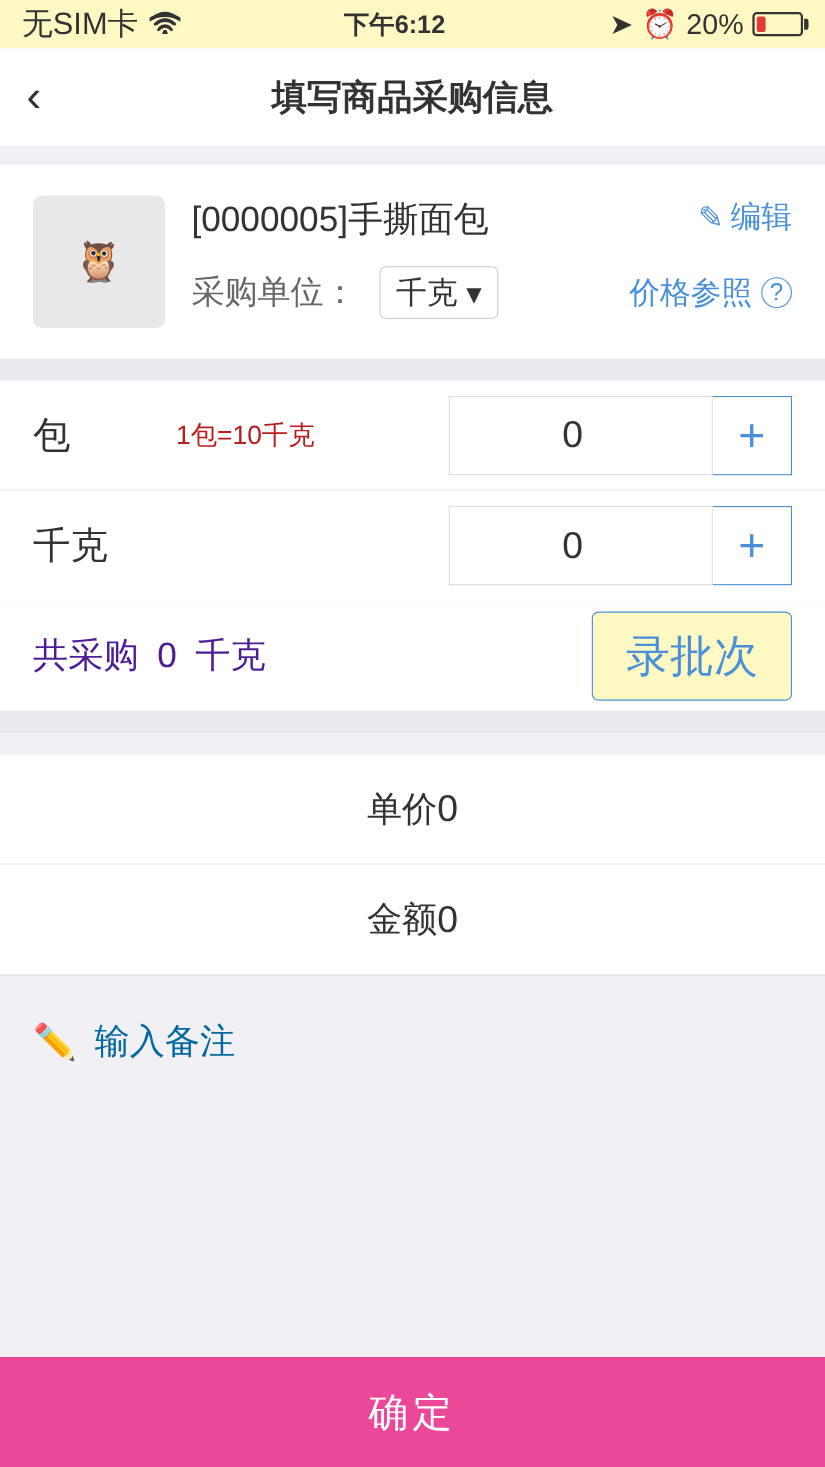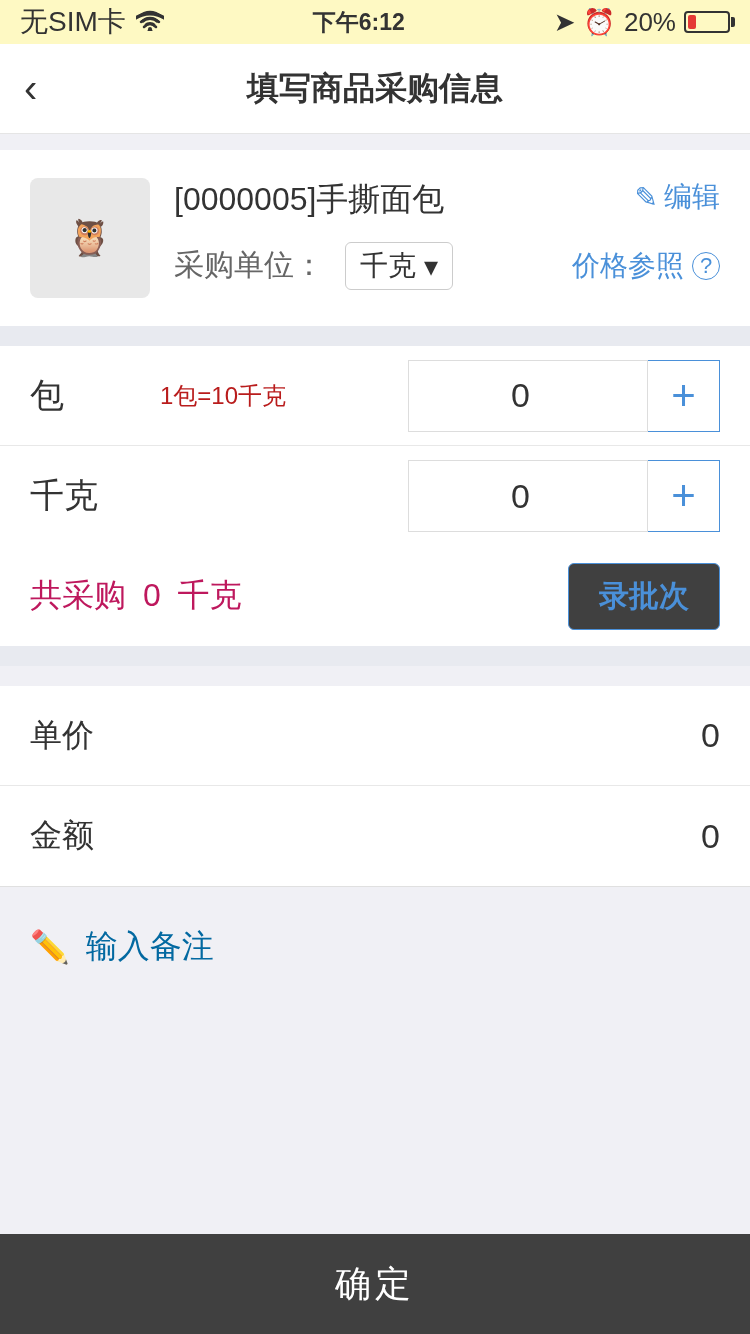--- a/index.html
+++ b/index.html
@@ -217,42 +217,41 @@
     .summary-row {
       background: #fff;
       display: flex;
       align-items: center;
       justify-content: space-between;
       padding: 0 30px;
       height: 100px;
     }
     .summary-text {
       font-size: 32px;
-      color: #be185d;
+      color: #4c1d95;
     }
     .batch-btn {
       border: 1px solid #4a90d9;
       color: #4a90d9;
-      background: #404040;
+      background: #fef9c3;
       padding: 12px 30px;
-      font-size: 30px;
+      font-size: 40px;
       border-radius: 6px;
       cursor: pointer;
-      font-weight: bold;
     }
 
     
     .price-section {
       background: #fff;
       margin-top: 20px;
     }
     .price-row {
       display: flex;
       align-items: center;
-      justify-content: space-between;
+      justify-content: center;
       padding: 0 30px;
       height: 100px;
       border-bottom: 1px solid #e8e8e8;
     }
     .price-row:last-child {
       border-bottom: none;
     }
     .price-label {
       font-size: 32px;
       color: #333;
@@ -289,21 +288,21 @@
       min-height: 200px;
     }
 
     
     .confirm-btn {
       position: fixed;
       bottom: 0;
       left: 0;
       width: 750px;
       height: 100px;
-      background: #404040;
+      background: #ec4899;
       color: #fff;
       font-size: 36px;
       font-weight: 500;
       border: none;
       cursor: pointer;
       letter-spacing: 4px;
     }
   </style>
 </head>
 <body>

